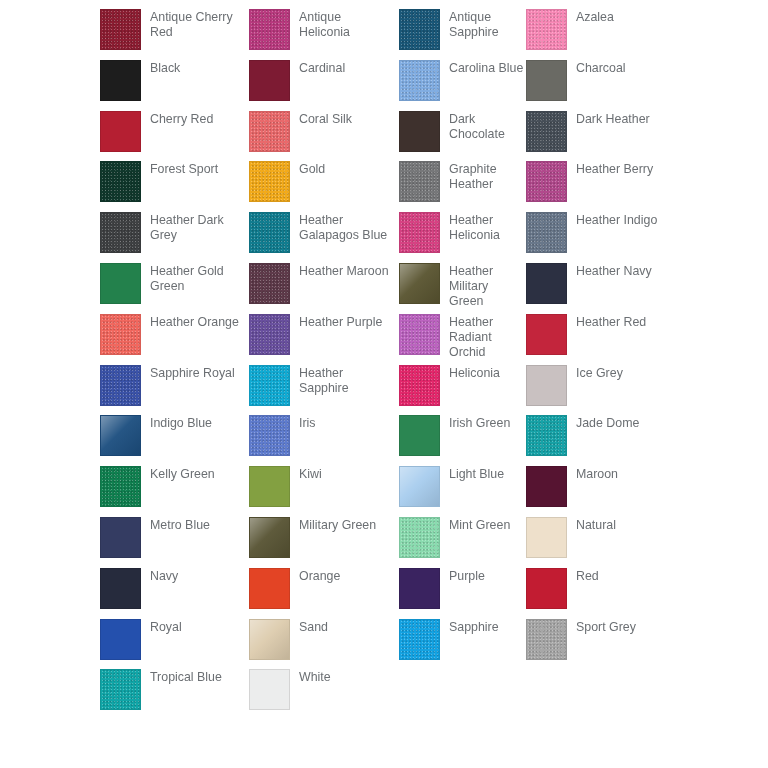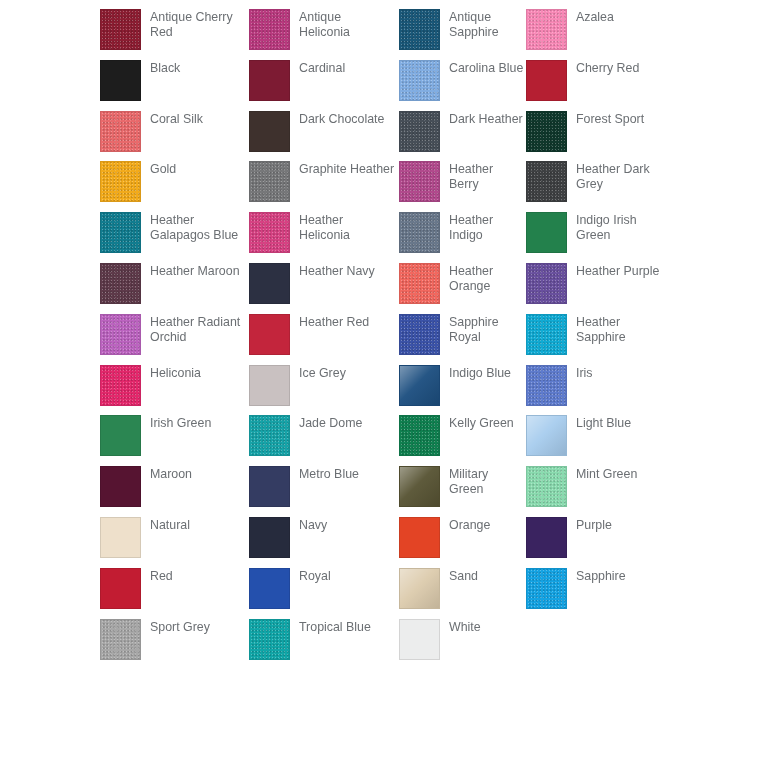--- a/index.html
+++ b/index.html
@@ -111,20 +111,24 @@
       </div>
       <div class="swatch-cell">
         <div class="swatch-chip plain" style="background-color: rgb(125, 27, 51);"></div>
         <div class="swatch-label">Cardinal</div>
       </div>
       <div class="swatch-cell">
         <div class="swatch-chip heather" style="background-color: rgb(130, 174, 227);"></div>
         <div class="swatch-label">Carolina Blue</div>
       </div>
       <div class="swatch-cell">
+        <div class="swatch-chip plain" style="background-color: rgb(106, 106, 100);"></div>
+        <div class="swatch-label">Charcoal</div>
+      </div>
+      <div class="swatch-cell">
         <div class="swatch-chip plain" style="background-color: rgb(181, 31, 50);"></div>
         <div class="swatch-label">Cherry Red</div>
       </div>
       <div class="swatch-cell">
         <div class="swatch-chip heather" style="background-color: rgb(234, 106, 108);"></div>
         <div class="swatch-label">Coral Silk</div>
       </div>
       <div class="swatch-cell">
         <div class="swatch-chip plain" style="background-color: rgb(62, 49, 45);"></div>
         <div class="swatch-label">Dark Chocolate</div>
@@ -160,27 +164,31 @@
       <div class="swatch-cell">
         <div class="swatch-chip heather" style="background-color: rgb(215, 66, 131);"></div>
         <div class="swatch-label">Heather Heliconia</div>
       </div>
       <div class="swatch-cell">
         <div class="swatch-chip heather" style="background-color: rgb(105, 120, 139);"></div>
         <div class="swatch-label">Heather Indigo</div>
       </div>
       <div class="swatch-cell">
         <div class="swatch-chip plain" style="background-color: rgb(35, 129, 76);"></div>
-        <div class="swatch-label">Indigo Irish Green</div>
+        <div class="swatch-label">Heather Gold Green</div>
       </div>
       <div class="swatch-cell">
         <div class="swatch-chip heather" style="background-color: rgb(94, 58, 74);"></div>
         <div class="swatch-label">Heather Maroon</div>
       </div>
       <div class="swatch-cell">
+        <div class="swatch-chip sheen" style="background-color: rgb(90, 85, 49);"></div>
+        <div class="swatch-label">Heather Military Green</div>
+      </div>
+      <div class="swatch-cell">
         <div class="swatch-chip plain" style="background-color: rgb(44, 48, 66);"></div>
         <div class="swatch-label">Heather Navy</div>
       </div>
       <div class="swatch-cell">
         <div class="swatch-chip heather" style="background-color: rgb(242, 104, 95);"></div>
         <div class="swatch-label">Heather Orange</div>
       </div>
       <div class="swatch-cell">
         <div class="swatch-chip heather" style="background-color: rgb(105, 80, 158);"></div>
         <div class="swatch-label">Heather Purple</div>
@@ -221,20 +229,24 @@
         <div class="swatch-chip plain" style="background-color: rgb(43, 134, 82);"></div>
         <div class="swatch-label">Irish Green</div>
       </div>
       <div class="swatch-cell">
         <div class="swatch-chip heather" style="background-color: rgb(23, 163, 168);"></div>
         <div class="swatch-label">Jade Dome</div>
       </div>
       <div class="swatch-cell">
         <div class="swatch-chip heather" style="background-color: rgb(16, 128, 80);"></div>
         <div class="swatch-label">Kelly Green</div>
+      </div>
+      <div class="swatch-cell">
+        <div class="swatch-chip plain" style="background-color: rgb(131, 160, 65);"></div>
+        <div class="swatch-label">Kiwi</div>
       </div>
       <div class="swatch-cell">
         <div class="swatch-chip sheen" style="background-color: rgb(168, 205, 238);"></div>
         <div class="swatch-label">Light Blue</div>
       </div>
       <div class="swatch-cell">
         <div class="swatch-chip plain" style="background-color: rgb(86, 20, 49);"></div>
         <div class="swatch-label">Maroon</div>
       </div>
       <div class="swatch-cell">

